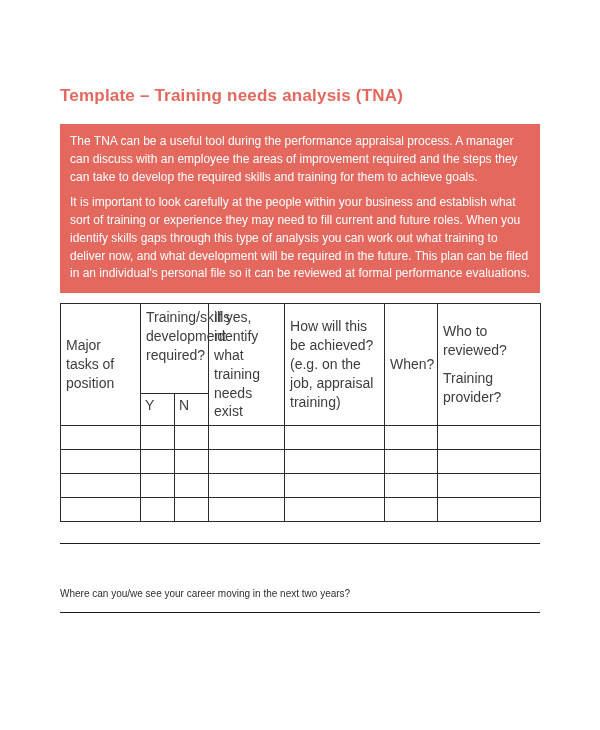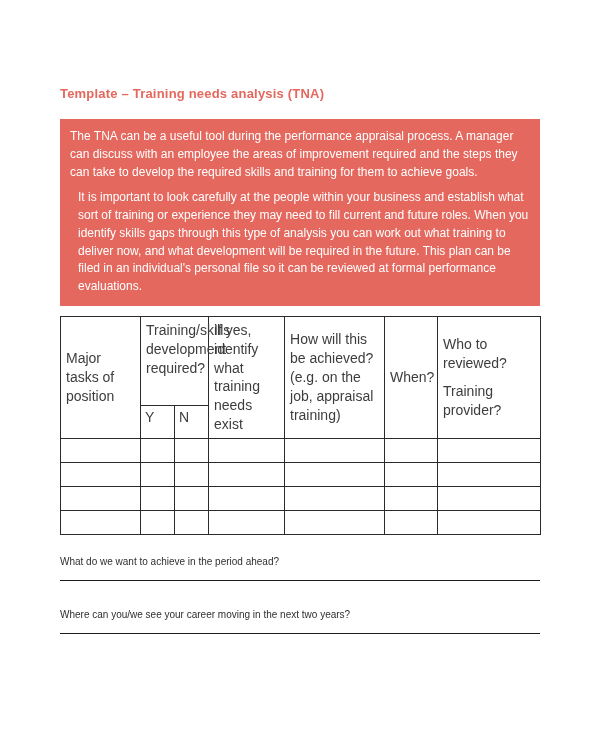--- a/index.html
+++ b/index.html
@@ -12,33 +12,33 @@
     overflow: hidden;
   }
   .page {
     width: 600px;
     height: 730px;
     padding: 86px 60px 0 60px;
     background: #ffffff;
   }
   .title {
     color: var(--accent, #e4685e);
-    font-size: 13px;
+    font-size: 17px;
     font-weight: 600;
     letter-spacing: 0.2px;
     margin-bottom: 18px;
   }
   .intro-box {
     background: var(--accent, #e4685e);
     color: #ffffff;
     padding: 9px 10px 10px 10px;
     font-size: 12px;
     line-height: 1.48;
   }
-  .intro-box p + p { margin-top: 8px; margin-left: 8px; }
+  .intro-box p + p { margin-top: 8px; }
 
   table.tna {
     width: 480px;
     border-collapse: collapse;
     margin-top: 10px;
     table-layout: fixed;
   }
   table.tna th, table.tna td {
     border: 1px solid #2b2b2b;
     font-weight: normal;
@@ -51,21 +51,21 @@
   th.v-mid { vertical-align: middle; }
   th.v-top { vertical-align: top; }
   th.center { text-align: center; }
   .sub-gap { display: block; margin-top: 9px; }
   .sub-line { display: block; }
   tr.header-main > th { height: 52px; }
   tr.header-yn > th { height: 18px; padding: 2px 4px; }
   tr.body-row > td { height: 24px; }
 
   .questions { margin-top: 21px; }
-  .question { margin-top: 28px; }
+  .question { margin-top: 44px; }
   .question:first-child { margin-top: 0; }
   .q-text { font-size: 10px; color: #2f2f2f; }
   .q-line {
     margin-top: 13px;
     border-bottom: 1.5px solid #1c1c1c;
     width: 480px;
     height: 0;
   }
 </style>
 </head>
@@ -145,21 +145,20 @@
         <td></td>
         <td></td>
         <td></td>
         <td></td>
       </tr>
     </tbody>
   </table>
 
   <div class="questions">
     <div class="question">
-      <div class="q-text">What do we want to achieve in the period ahead?</div>
       <div class="q-line"></div>
     </div>
     <div class="question">
       <div class="q-text">Where can you/we see your career moving in the next two years?</div>
       <div class="q-line"></div>
     </div>
   </div>
 
 </div>
 

